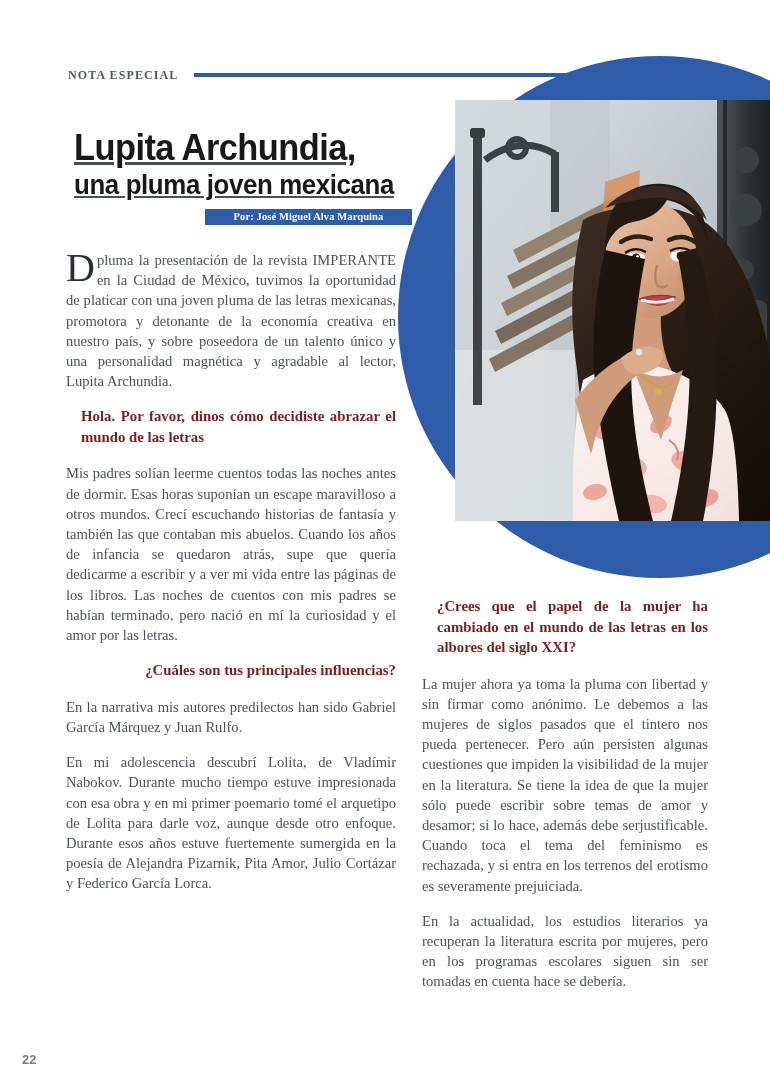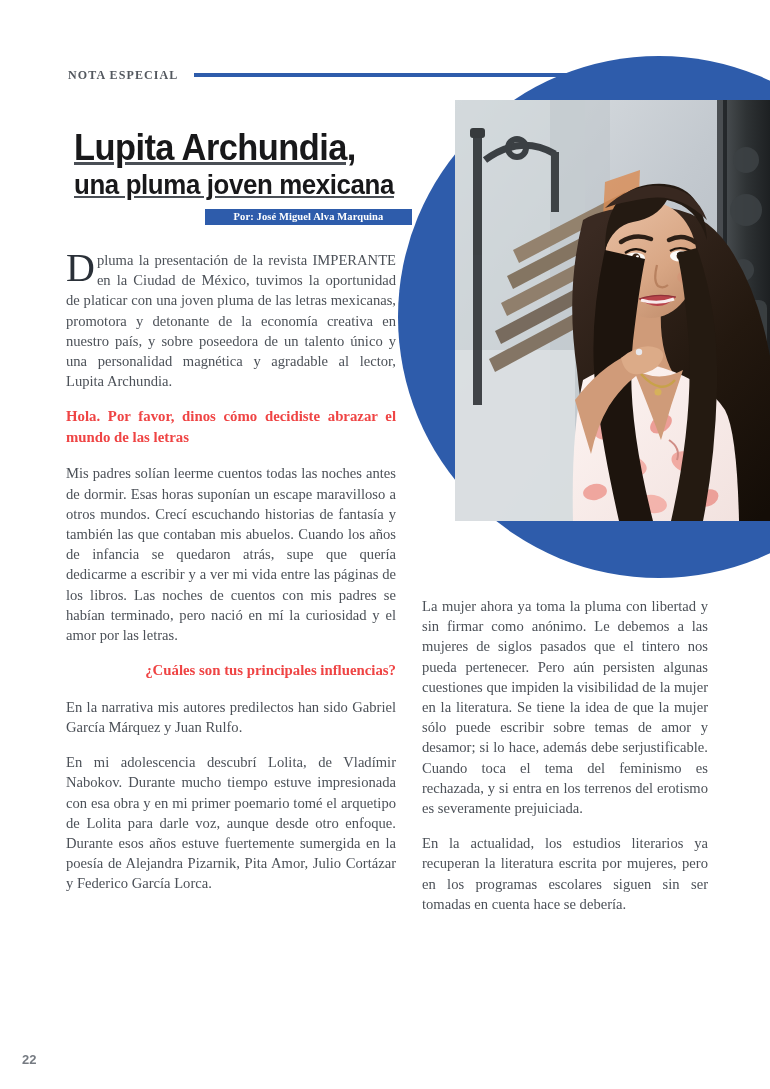--- a/index.html
+++ b/index.html
@@ -147,27 +147,27 @@
     font-family: "Liberation Serif", serif;
     font-size: 14.6px;
     line-height: 20.2px;
     text-align: justify;
     color: #4c5158;
     hyphens: none;
   }
   p.body:last-child { margin-bottom: 0; }
 
   h3.q {
-    margin: 0 0 16px 0;
+    margin: 0 0 16px 15px;
     font-family: "Liberation Serif", serif;
     font-weight: bold;
     font-size: 14.8px;
     line-height: 20.5px;
     text-align: justify;
-    color: #ef4444;
+    color: #7f1d1d;
   }
   h3.q.narrow { text-align: right; }
 
   
   p.lead { margin-bottom: 15px; }
   p.lead .dropcap {
     float: left;
     font-family: "Liberation Serif", serif;
     font-size: 40px;
     line-height: 33px;
@@ -339,19 +339,20 @@
 
     <h3 class="q">Hola. Por favor, dinos cómo decidiste abrazar el mundo de las letras</h3>
     <p class="body">Mis padres solían leerme cuentos todas las noches antes de dormir. Esas horas suponían un escape maravilloso a otros mundos. Crecí escuchando historias de fantasía y también las que contaban mis abuelos. Cuando los años de infancia se quedaron atrás, supe que quería dedicarme a escribir y a ver mi vida entre las páginas de los libros. Las noches de cuentos con mis padres se habían terminado, pero nació en mí la curiosidad y el amor por las letras.</p>
 
     <h3 class="q narrow">¿Cuáles son tus principales influencias?</h3>
     <p class="body">En la narrativa mis autores predilectos han sido Gabriel García Márquez y Juan Rulfo.</p>
     <p class="body">En mi adolescencia descubrí Lolita, de Vladímir Nabokov. Durante mucho tiempo estuve impresionada con esa obra y en mi primer poemario tomé el arquetipo de Lolita para darle voz, aunque desde otro enfoque. Durante esos años estuve fuertemente sumergida en la poesía de Alejandra Pizarnik, Pita Amor, Julio Cortázar y Federico García Lorca.</p>
   </div>
 
   <div class="col-right">
+    <h3 class="q">¿Crees que el papel de la mujer ha cambiado en el mundo de las letras en los albores del siglo XXI?</h3>
     <p class="body">La mujer ahora ya toma la pluma con libertad y sin firmar como anónimo. Le debemos a las mujeres de siglos pasados que el tintero nos pueda pertenecer. Pero aún persisten algunas cuestiones que impiden la visibilidad de la mujer en la literatura. Se tiene la idea de que la mujer sólo puede escribir sobre temas de amor y desamor; si lo hace, además debe serjustificable. Cuando toca el tema del feminismo es rechazada, y si entra en los terrenos del erotismo es severamente prejuiciada.</p>
     <p class="body">En la actualidad, los estudios literarios ya recuperan la literatura escrita por mujeres, pero en los programas escolares siguen sin ser tomadas en cuenta hace se debería.</p>
   </div>
 
   <div class="folio">22</div>
 
 </div>
 
 </body></html>

